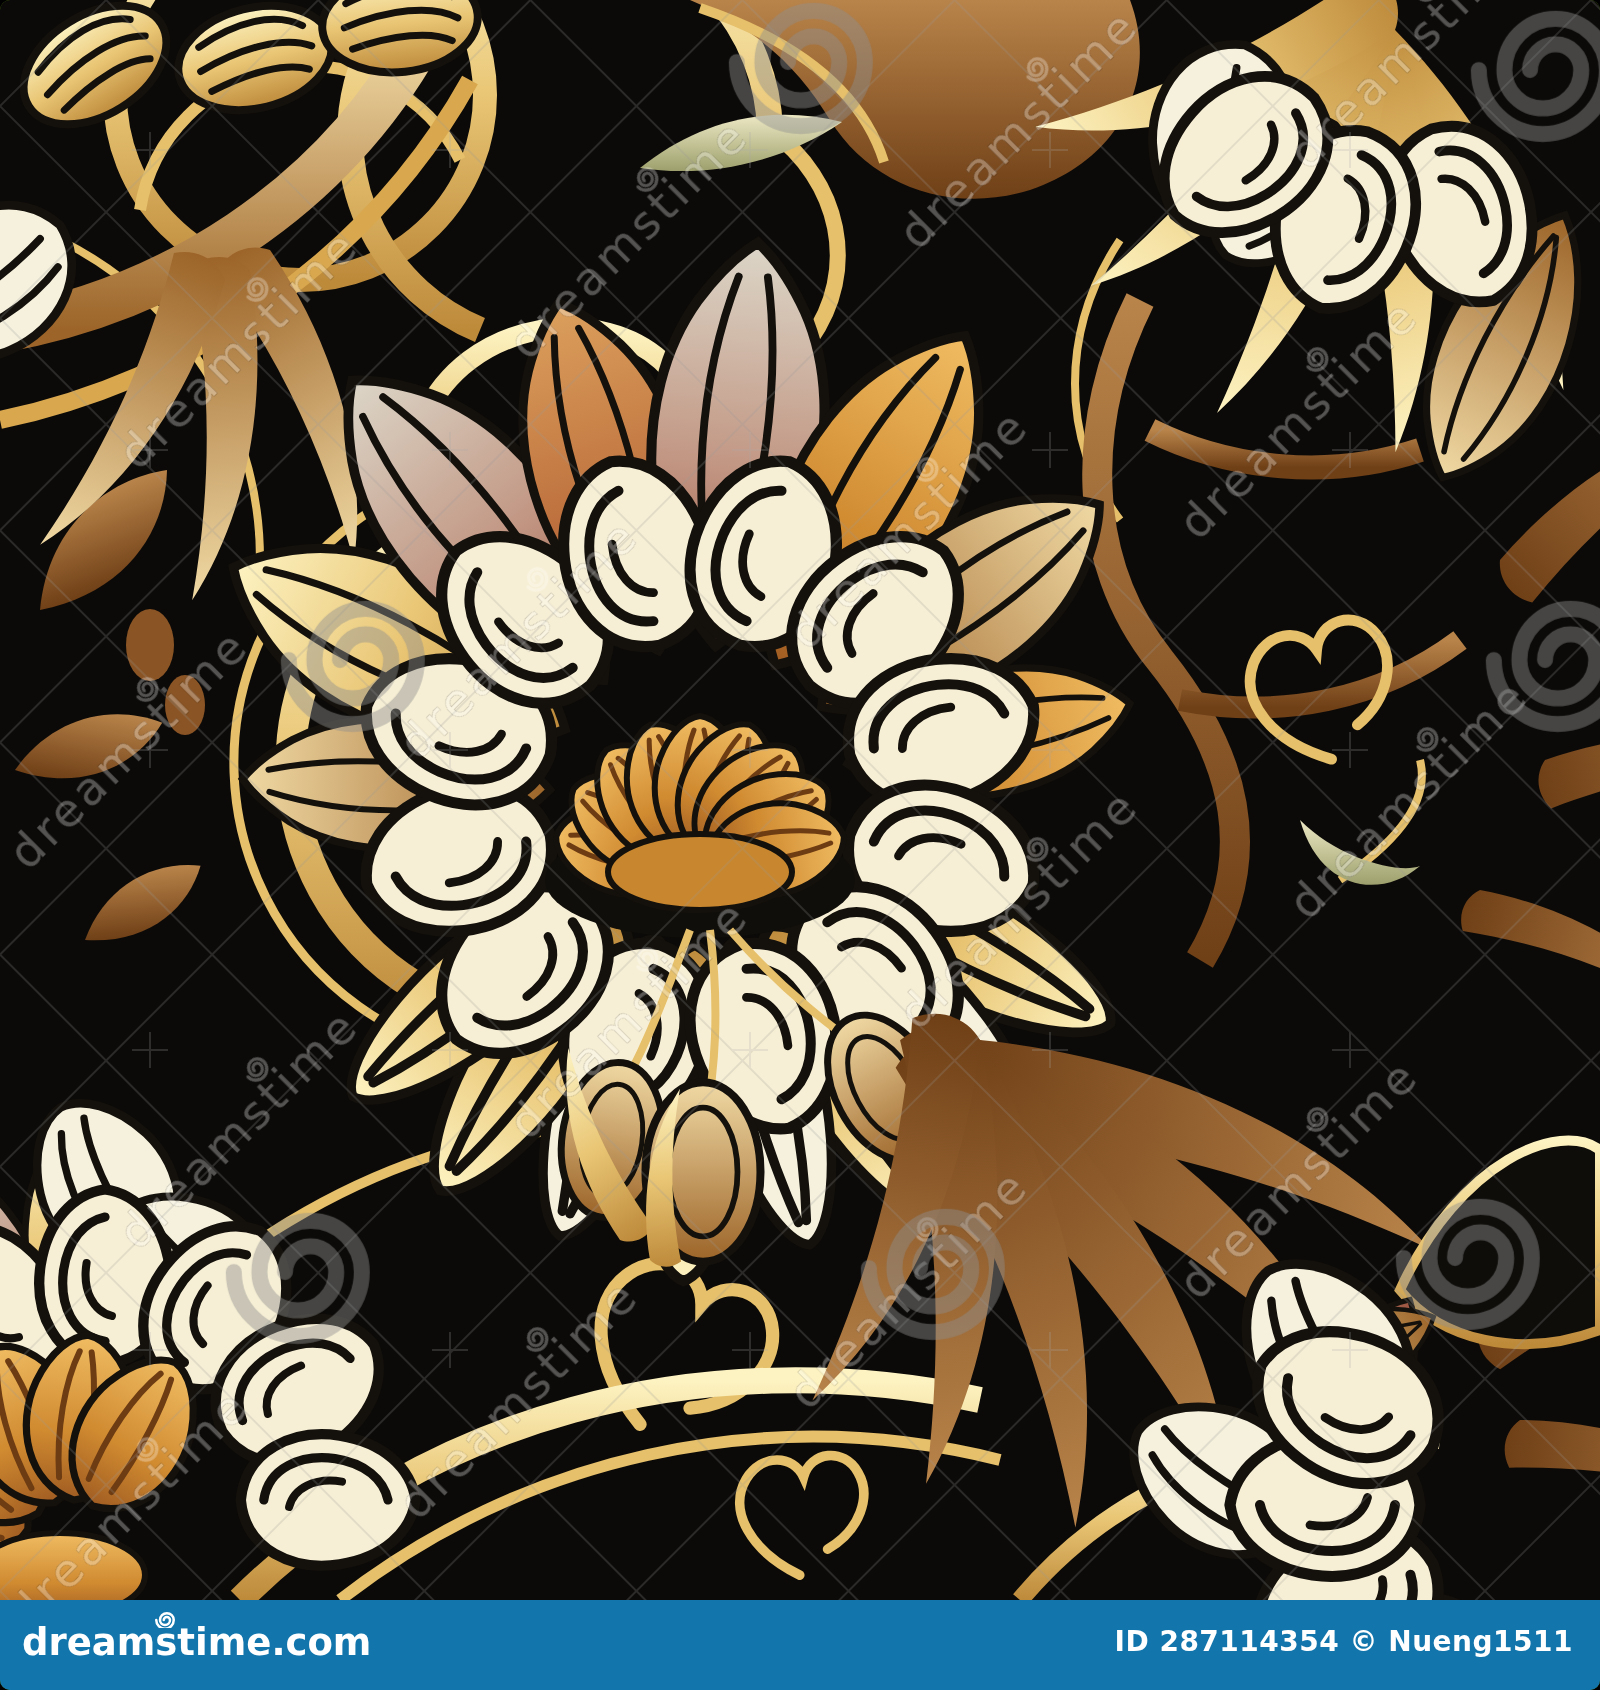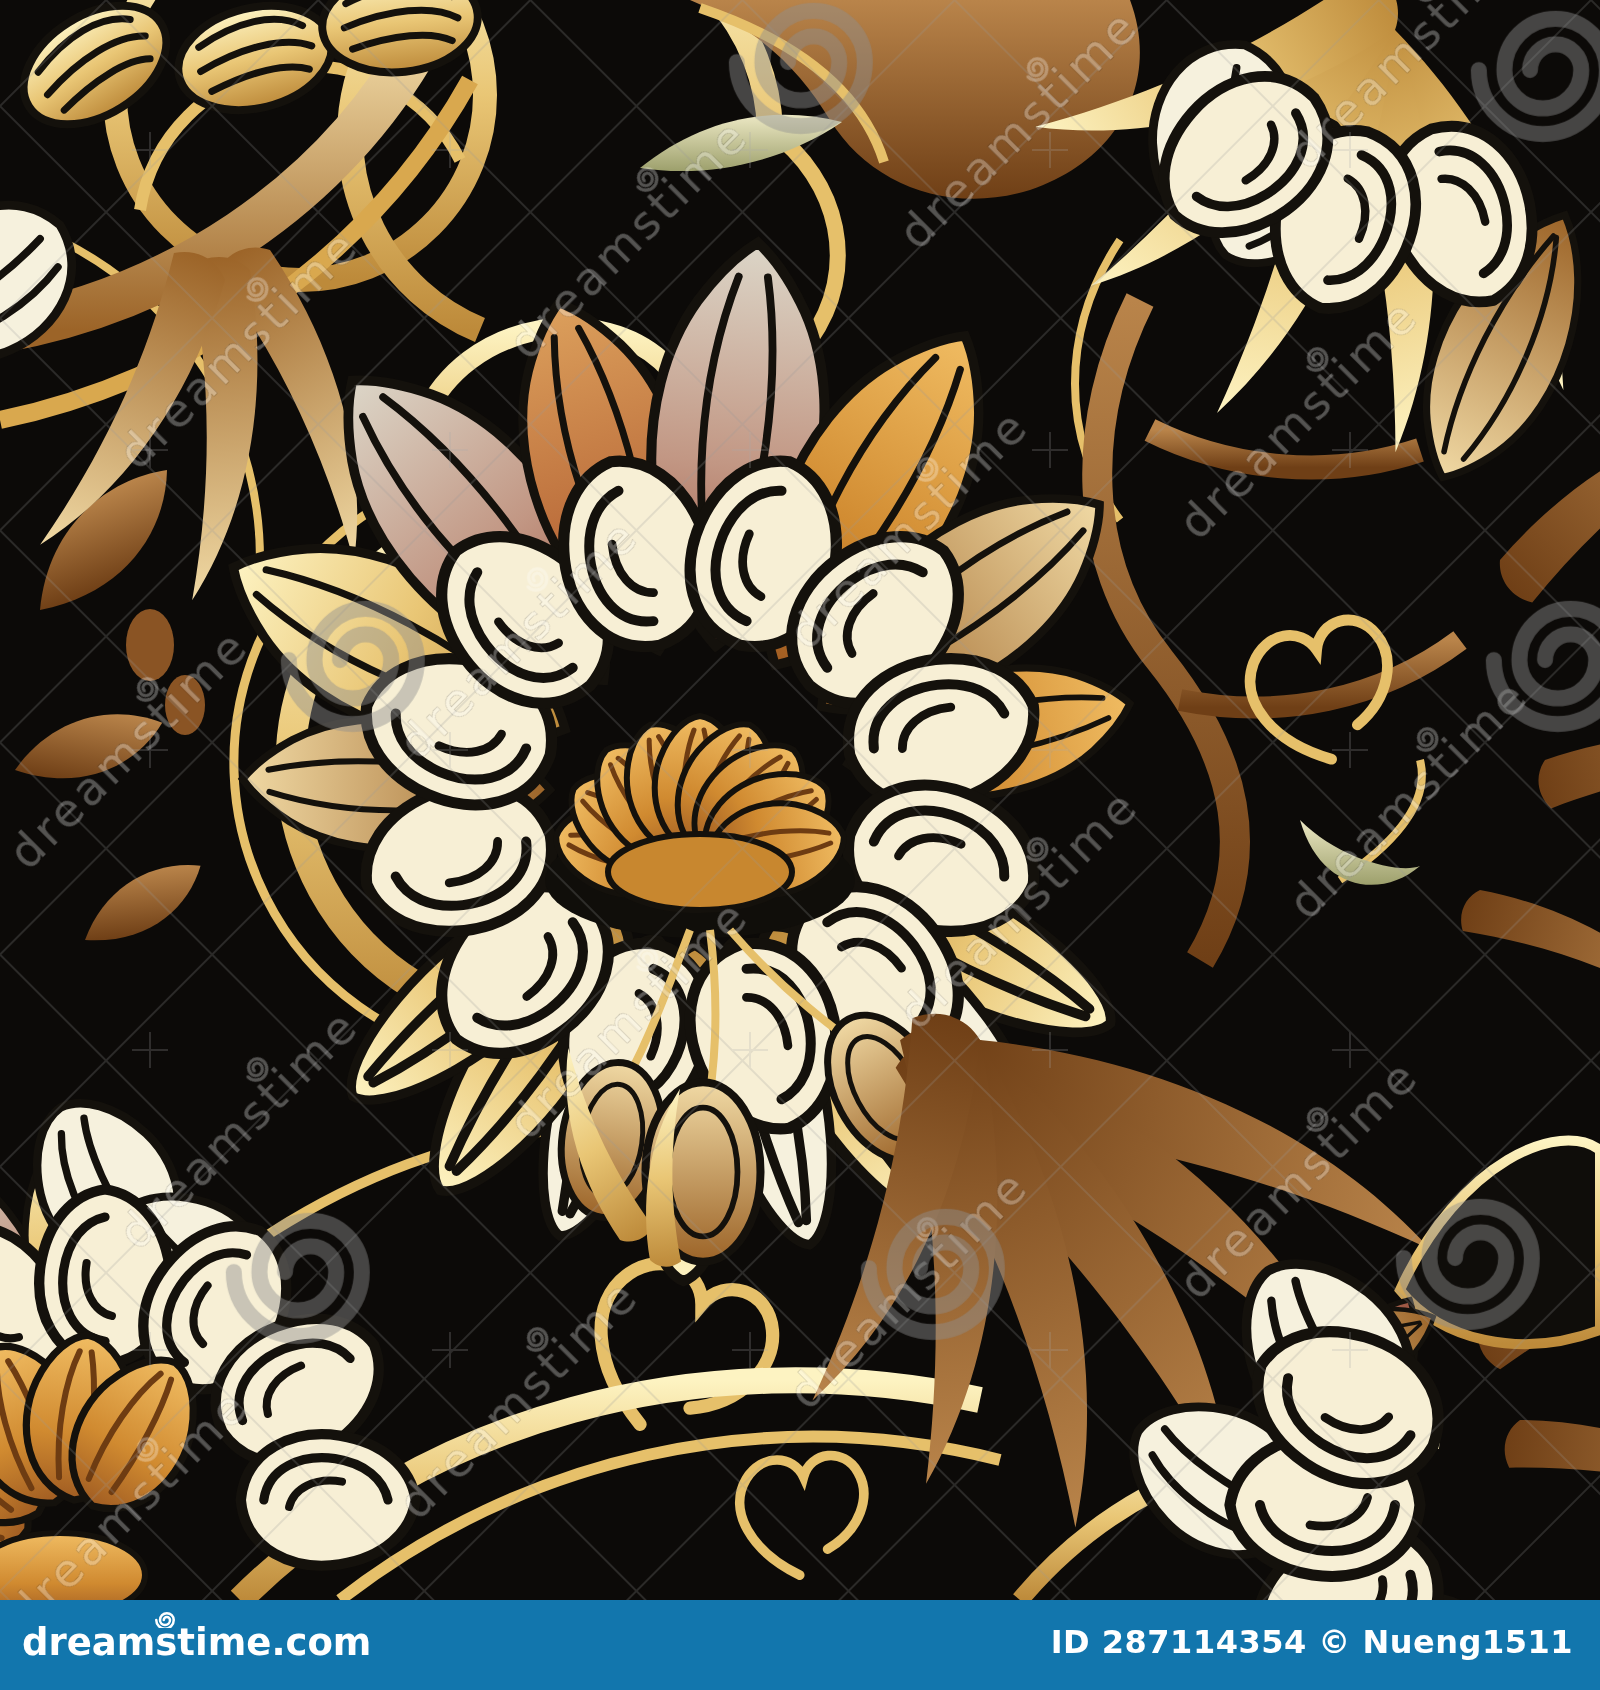--- a/index.html
+++ b/index.html
@@ -14,33 +14,33 @@
     box-sizing:border-box;padding:0 27px 6px 22px;
   }
   .logo{
     position:relative;color:#fff;font-size:37px;font-weight:bold;
     letter-spacing:0px;line-height:1;
   }
   .logo .spiral{
     position:absolute;left:128px;top:-22px;width:30px;height:26px;
   }
   .credit{
-    color:#fff;font-size:32px;font-weight:bold;letter-spacing:.5px;line-height:1;
+    color:#fff;font-size:28px;font-weight:bold;letter-spacing:.5px;line-height:1;
   }
   .sv{fill:none;stroke:#14110c;stroke-width:7;stroke-linecap:round;}
   .sv2{fill:none;stroke:#6e3c12;stroke-width:5;stroke-linecap:round;}
   .wm-text{
     font-family:"DejaVu Sans",sans-serif;font-size:46px;letter-spacing:4px;
     fill:#ffffff;stroke:#222222;stroke-width:.8;paint-order:stroke;
   }
 </style>
 </head>
 <body>
 
-<div class="stage" style="background: #4d7c0f;">
+<div class="stage" style="background: #4d7c0f; border-radius: 10px;">
 
 <svg class="art" width="1600" height="1600" viewBox="0 0 1600 1600" xmlns="http://www.w3.org/2000/svg">
   <defs>
     <linearGradient id="gGold" x1="0" y1="0" x2="0" y2="1">
       <stop offset="0" stop-color="#fdf3c2"></stop>
           <stop offset=".5" stop-color="#e9c675"></stop>
           <stop offset="1" stop-color="#bd8a3a"></stop>
     </linearGradient>
     <linearGradient id="gTan" x1="0" y1="0" x2="0" y2="1">
       <stop offset="0" stop-color="#f0d9a4"></stop>

